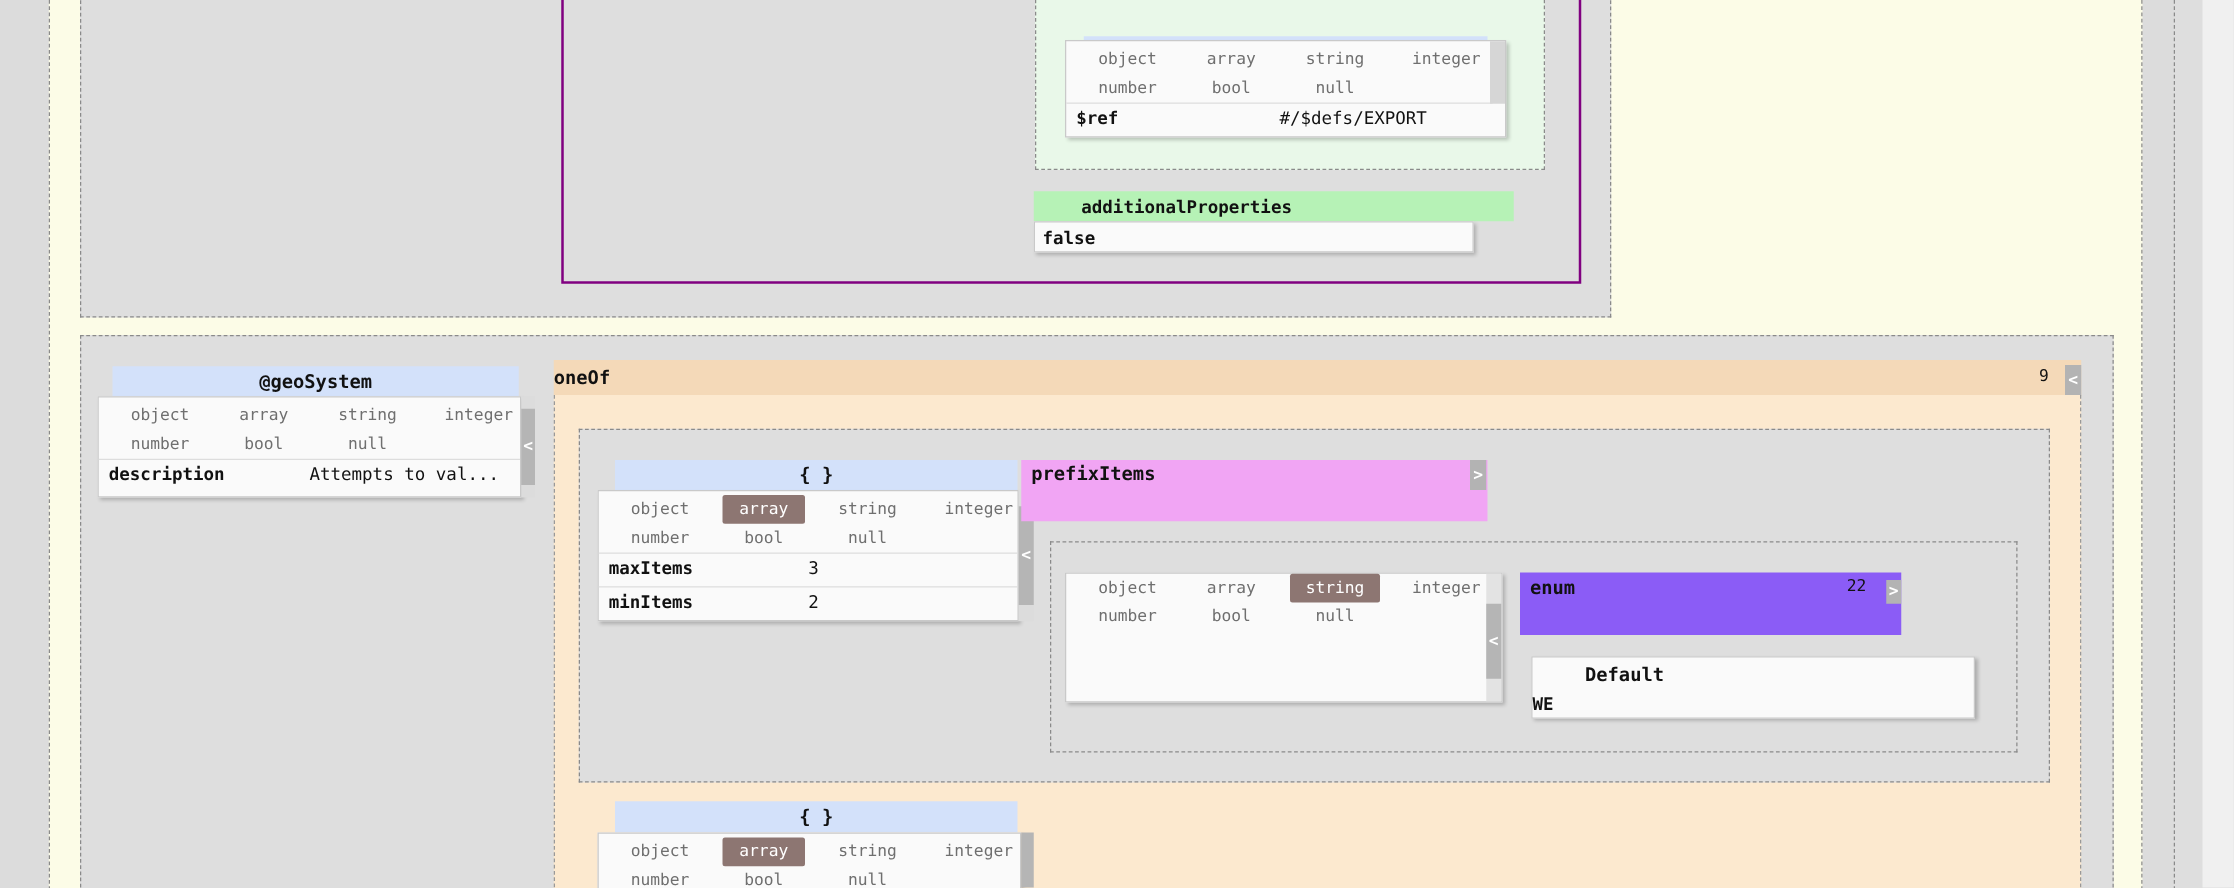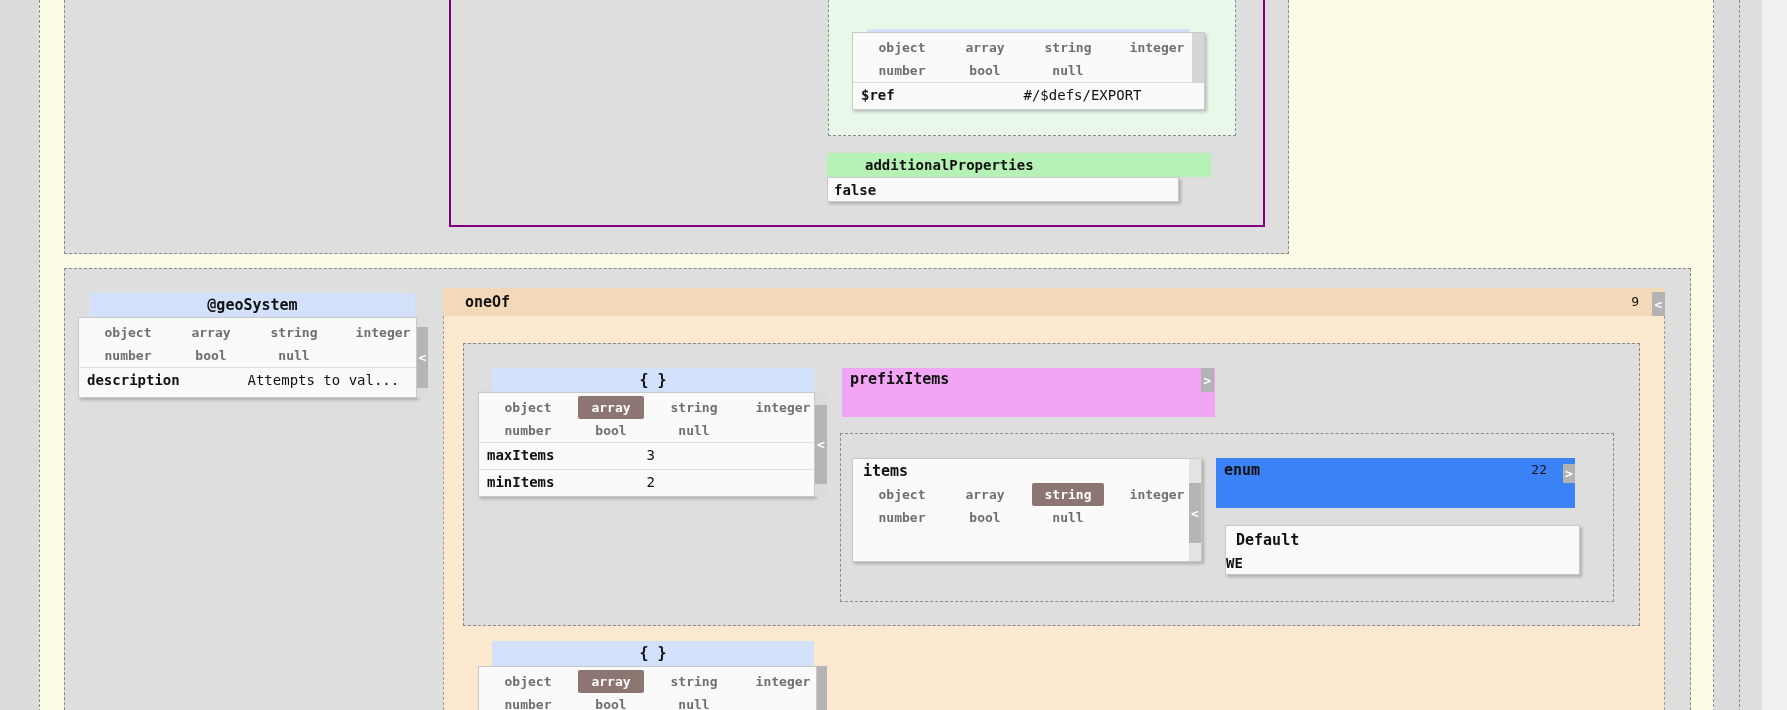--- a/index.html
+++ b/index.html
@@ -7,21 +7,21 @@
   .abs{position:absolute;}
   .dashed{border:1px dashed #8a8a8a;}
   .graybox{background:#dedede;}
   .yellow{background:#fcfce7;}
   .whitebox{background:#fafafa;border:1px solid #c9c9c9;
     box-shadow:2px 2px 3px rgba(0,0,0,0.22);box-sizing:border-box;}
   .bluehead{background:#d3e1fa;text-align:center;font-size:15px;font-weight:600;
     color:#111;line-height:24px;}
   
   .trow{display:grid;grid-template-columns:82px 84px 82px 96px;height:23px;
-    line-height:23px;padding-left:8px;font-weight:bold;}
+    line-height:23px;padding-left:8px;}
   .topt{color:#6f6f6f;font-size:13px;justify-self:center;cursor:default;white-space:pre;}
   .topt.sel{background:#8d7672;color:#ffffff;padding:0 13px;border-radius:2px;}
   .typepad{padding-top:3px;}
   
   .kvrow{position:relative;height:26px;line-height:25px;border-top:1px solid #ddd;
     font-size:14px;color:#111;}
   .kvrow .k{position:absolute;left:8px;font-weight:600;}
   .kvrow .v{position:absolute;left:50%;font-weight:400;}
   
   .strip{background:#d6d6d6;position:absolute;}
@@ -98,21 +98,21 @@
   <div class="kvrow">
     <span class="k">description</span>
     <span class="v">Attempts to val...</span>
   </div>
 </div>
 <div class="abs" style="left:417px;top:317px;width:11px;height:81px;background:#dcdcdc;">
   <div class="thumb">&lt;</div>
 </div>
 
 <div class="abs" style="left:443px;top:288px;width:1222px;height:28px;background:#f4d9b8;line-height:28px;">
-  <span class="label-bold" style="padding-left:22px;font-size:15px;">oneOf</span>
+  <span class="label-bold" style="padding-left:0;font-size:15px;">oneOf</span>
   <span class="count abs" style="right:26px;top:0;">9</span>
   <div class="sqbtn" style="right:0;top:4px;width:13px;height:25px;">
       <span>&lt;</span>
     </div>
 </div>
 <div class="abs" style="left:443px;top:316px;width:1220px;height:444px;background:#fce9cf;
             border-left:1px dashed #999;border-right:1px dashed #999;"></div>
 
 <div class="abs graybox dashed" style="left:463px;top:343px;width:1175px;height:281px;"></div>
 
@@ -139,60 +139,57 @@
   </div>
   <div class="kvrow">
     <span class="k">minItems</span>
     <span class="v">2</span>
   </div>
 </div>
 <div class="abs" style="left:815px;top:392px;width:12px;height:105px;background:#dcdcdc;">
   <div class="thumb">&lt;</div>
 </div>
 
-<div class="abs" style="left:842px;top:368px;width:373px;height:49px;background:#f1a5f4;">
+<div class="abs" style="left:817px;top:368px;width:373px;height:49px;background:#f1a5f4;">
   <span class="label-bold" style="position:absolute;left:8px;top:2px;font-size:15px;">prefixItems</span>
   <div class="sqbtn" style="right:1px;top:0;width:13px;height:24px;">
       <span>&gt;</span>
     </div>
 </div>
 
 <div class="abs graybox dashed" style="left:840px;top:433px;width:772px;height:167px;"></div>
 
 <div class="abs whitebox" style="left:852px;top:458px;width:350px;height:104px;">
-  <div style="height:24px;line-height:24px;">
-    <span class="label-bold" style="padding-left:10px;font-size:15px;">items</span>
-  </div>
   <div>
       <div class="trow">
         <span class="topt">object</span>
         <span class="topt">array</span>
         <span class="topt sel">string</span>
         <span class="topt">integer</span>
       </div>
       <div class="trow">
         <span class="topt">number</span>
         <span class="topt">bool</span>
         <span class="topt">null</span>
       </div>
     </div>
   <div class="strip" style="right:0;top:0;width:12px;height:102px;background:#e3e3e3;">
     <div class="thumb" style="top:24%;height:58%;">&lt;</div>
   </div>
 </div>
 
-<div class="abs" style="left:1216px;top:458px;width:359px;height:50px;background:#3b82f6;">
+<div class="abs" style="left:1216px;top:458px;width:305px;height:50px;background:#8b5cf6;">
   <span class="label-bold" style="position:absolute;left:8px;top:3px;font-size:15px;">enum</span>
   <span class="count" style="position:absolute;right:28px;top:4px;">22</span>
   <div class="sqbtn" style="right:0;top:6px;width:12px;height:19px;">
       <span>&gt;</span>
     </div>
 </div>
 <div class="abs whitebox" style="left:1225px;top:525px;width:355px;height:50px;padding-top:2px;">
-  <div style="height:23px;line-height:23px;">
+  <div style="height:23px;line-height:23px;padding-left:32px;">
     <span class="label-bold" style="padding-left:10px;font-size:15px;">Default</span>
   </div>
   <div style="height:23px;line-height:23px;">
     <span class="label-bold" style="font-size:14px;">WE</span>
   </div>
 </div>
 
 <div class="abs bluehead" style="left:492px;top:641px;width:322px;height:25px;line-height:25px;">
   <span>{ }</span>
 </div>

